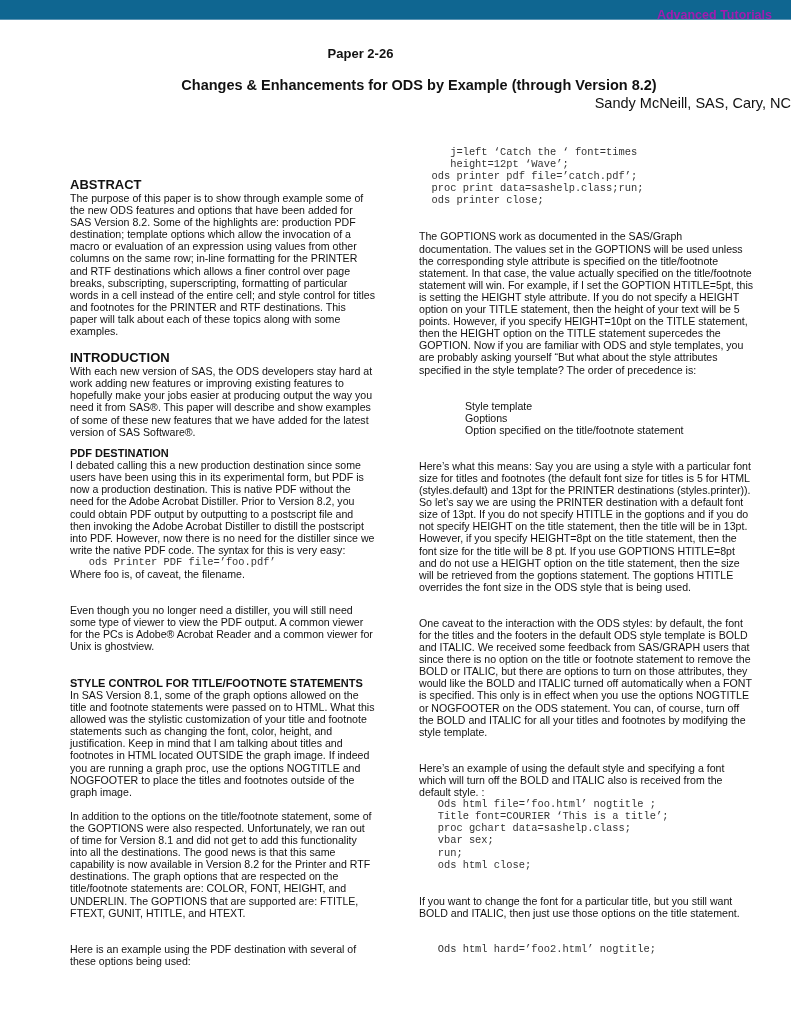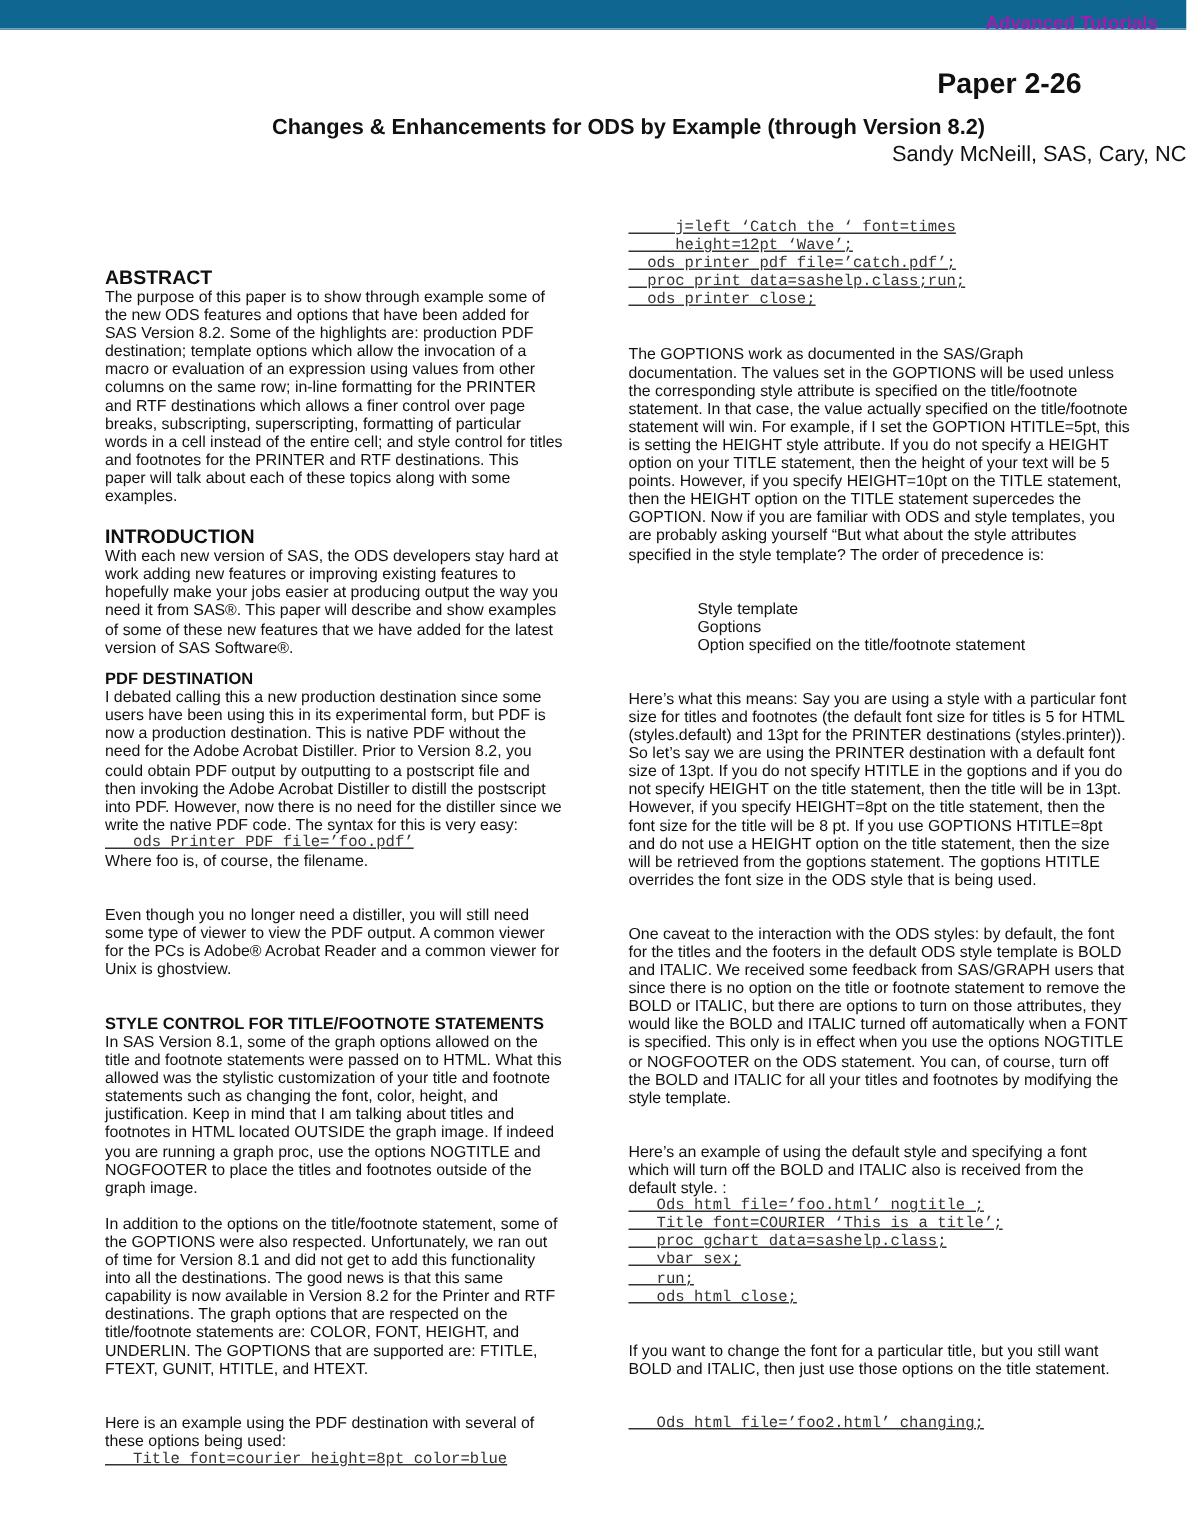--- a/index.html
+++ b/index.html
@@ -12,40 +12,40 @@
     background: #0f6691;
   }
   .topbar-line {
     position: absolute; left: 0; top: 19px; width: 791px; height: 1px; background: #5a93b3;
   }
   .section-tag {
     position: absolute; right: 19px; top: 8px;
     font-weight: bold; font-size: 12.5px; color: #a21caf; letter-spacing: 0;
   }
   .paper-no {
-    position: absolute; left: 0; width: 721px; top: 46px; text-align: right;
-    font-weight: bold; font-size: 19px;
+    position: absolute; left: 0; width: 721px; top: 46px; text-align: center;
+    font-weight: bold; font-size: 13px;
   }
   .title {
     position: absolute; left: 0; width: 838px; top: 77px; text-align: center;
     font-weight: bold; font-size: 14.5px;
   }
   .author {
     position: absolute; left: 0; width: 791px; top: 95px; text-align: right;
     font-size: 14.5px;
   }
   .col { position: absolute; font-size: 10.6px; line-height: 12.1px; }
   .col-left { left: 70px; top: 178px; width: 305px; }
   .col-right { left: 419px; top: 146px; width: 335px; }
   h2.h1 { font-size: 13px; font-weight: bold; margin: 0; line-height: 14px; }
   h3.h2 { font-size: 11px; font-weight: bold; margin: 0; line-height: 12.5px; }
   p { margin: 0; }
   .code {
     font-family: "Liberation Mono", monospace; font-size: 10.4px; line-height: 12.1px;
-    color: #333; white-space: pre; margin: 0; text-decoration: underline;
+    color: #333; white-space: pre; margin: 0;
   }
   .gap-s { height: 12px; }
   .gap-m { height: 14px; }
   .gap-l { height: 24px; }
   .list { margin: 0 0 0 46px; padding: 0; list-style: none; }
 </style>
 </head>
 <body>
 
 <div class="topbar"></div>
@@ -59,31 +59,30 @@
 <div class="col col-left">
   <h2 class="h1">ABSTRACT</h2>
   <p>The purpose of this paper is to show through example some of the new ODS features and options that have been added for SAS Version 8.2.   Some of the highlights are:  production PDF destination; template options which allow the invocation of a macro or evaluation of an expression using values from other columns on the same row; in-line formatting for the PRINTER and RTF destinations which allows a finer control over page breaks, subscripting, superscripting, formatting of particular words in a cell instead of the entire cell; and style control for titles and footnotes for the PRINTER and RTF destinations.  This paper will talk about each of these topics along with some examples.</p>
   <div class="gap-m"></div>
   <h2 class="h1">INTRODUCTION</h2>
   <p>With each new version of SAS, the ODS developers stay hard at work adding new features or improving existing features to hopefully make your jobs easier at producing output the way you need it from SAS®.  This paper will describe and show examples of some of these new features that we have added for the latest version of SAS Software®.</p>
   <div style="height:9px"></div>
   <h3 class="h2">PDF DESTINATION</h3>
   <p>I debated calling this a new production destination since some users have been using this in its experimental form, but PDF is now a production destination.   This is native PDF without the need for the Adobe Acrobat Distiller.   Prior to Version 8.2, you could obtain PDF output by outputting to a postscript file and then invoking the Adobe Acrobat Distiller to distill the postscript into PDF.  However, now there is no need for the distiller since we write the native PDF code.  The syntax for this is very easy:</p>
   <div class="code">   ods Printer PDF file=’foo.pdf’</div>
-  <p>Where foo is, of course, the filename.</p>
+  <p>Where foo is, of caveat, the filename.</p>
   <div class="gap-l"></div>
   <p>Even though you no longer need a distiller, you will still need some type of viewer to view the PDF output.  A common viewer for the PCs is Adobe® Acrobat Reader and a common viewer for Unix is ghostview.</p>
   <div class="gap-l"></div>
   <h3 class="h2">STYLE CONTROL FOR TITLE/FOOTNOTE STATEMENTS</h3>
   <p>In SAS Version 8.1, some of the graph options allowed on the title and footnote statements were passed on to HTML.  What this allowed was the stylistic customization of your title and footnote statements such as changing the font, color, height, and justification.  Keep in mind that I am talking about titles and footnotes in HTML located OUTSIDE the graph image.  If indeed you are running a graph proc, use the options NOGTITLE and NOGFOOTER to place the titles and footnotes outside of the graph image.</p>
   <div class="gap-s"></div>
   <p>In addition to the options on the title/footnote statement, some of the GOPTIONS  were also respected.   Unfortunately, we ran out of time for Version 8.1 and did not get to add this functionality into all the destinations.  The good news is that this same capability is now available in Version 8.2 for the Printer and RTF destinations.  The graph options that are respected on the title/footnote statements are:  COLOR, FONT, HEIGHT, and UNDERLIN.  The GOPTIONS that are supported are:  FTITLE, FTEXT, GUNIT, HTITLE, and HTEXT.</p>
   <div class="gap-l"></div>
   <p>Here is an example using the PDF destination with several of these options being used:</p>
-  <div class="code">   Title font=courier height=8pt color=blue</div>
 </div>
 
 <div class="col col-right">
   <div class="code">     j=left ‘Catch the ‘ font=times
      height=12pt ‘Wave’;
   ods printer pdf file=’catch.pdf’;
   proc print data=sashelp.class;run;
   ods printer close;</div>
   <div class="gap-l"></div>
   <p>The GOPTIONS work as documented in the SAS/Graph documentation.  The values set in the GOPTIONS will be used unless the corresponding style attribute is specified on the title/footnote statement.  In that case, the value actually specified on the title/footnote statement will win.  For example, if I set the GOPTION HTITLE=5pt, this is setting the HEIGHT style attribute.  If you do not specify a HEIGHT option on your TITLE statement, then the height of your text will be 5 points. However, if you specify HEIGHT=10pt on the TITLE statement, then the HEIGHT option on the TITLE statement supercedes the GOPTION.  Now if you are familiar with ODS and style templates, you are probably asking yourself “But what about the style attributes specified in the style template?  The order of precedence is:</p>
@@ -101,14 +100,14 @@
   <p>Here’s an example of using the default style and specifying a font which will turn off the BOLD and ITALIC also is received from the default style.  :</p>
   <div class="code">   Ods html file=’foo.html’ nogtitle ;
    Title font=COURIER ‘This is a title’;
    proc gchart data=sashelp.class;
    vbar sex;
    run;
    ods html close;</div>
   <div class="gap-l"></div>
   <p>If you want to change the font for a particular title, but you still want BOLD and ITALIC, then just use those options on the title statement.</p>
   <div class="gap-l"></div>
-  <div class="code">   Ods html file=’foo2.html’ changing;</div>
+  <div class="code">   Ods html hard=’foo2.html’ nogtitle;</div>
 </div>
 
 </body></html>

